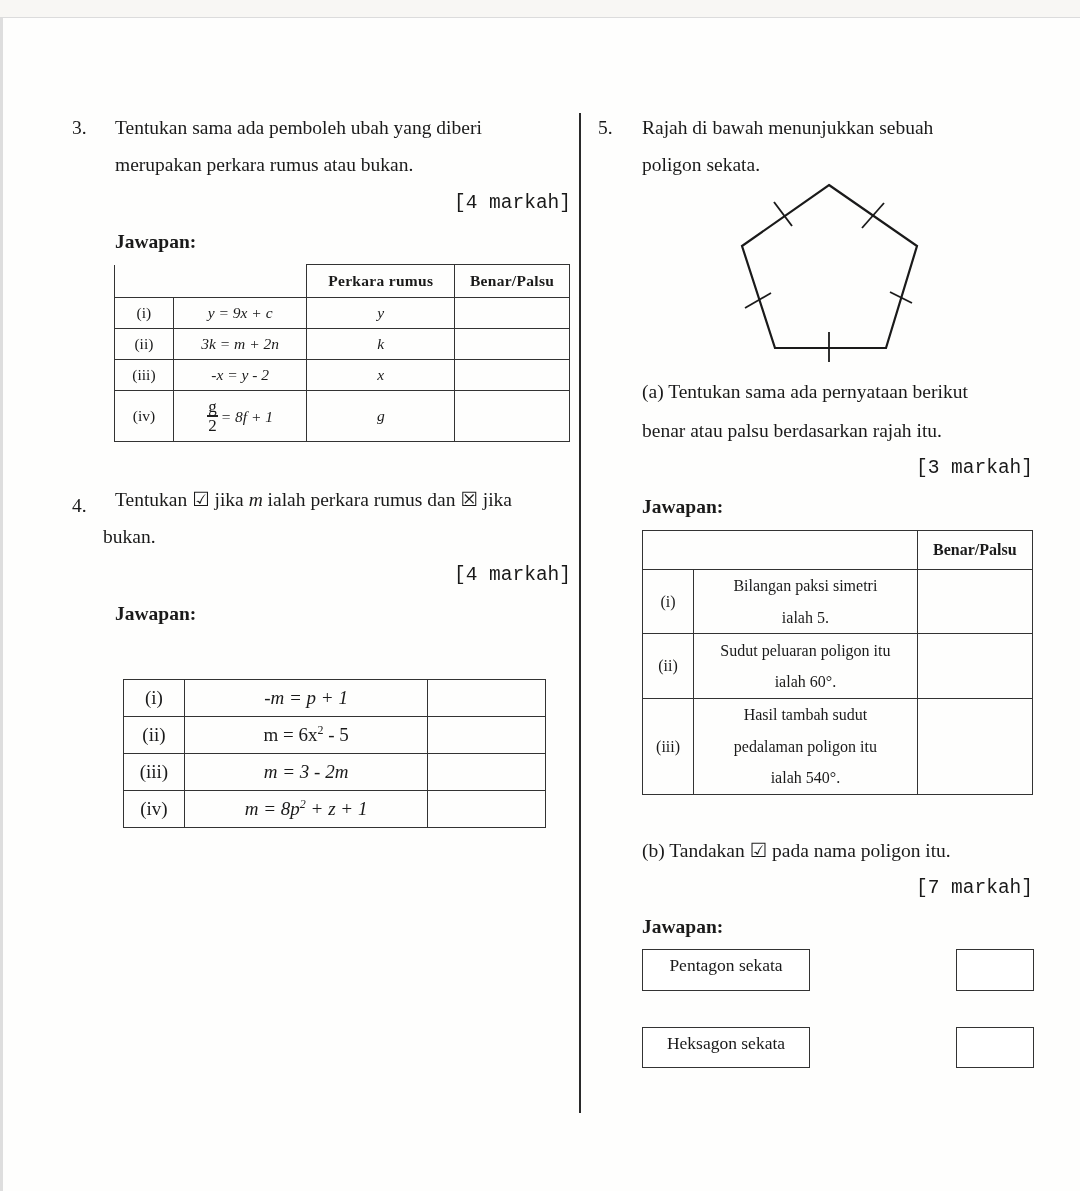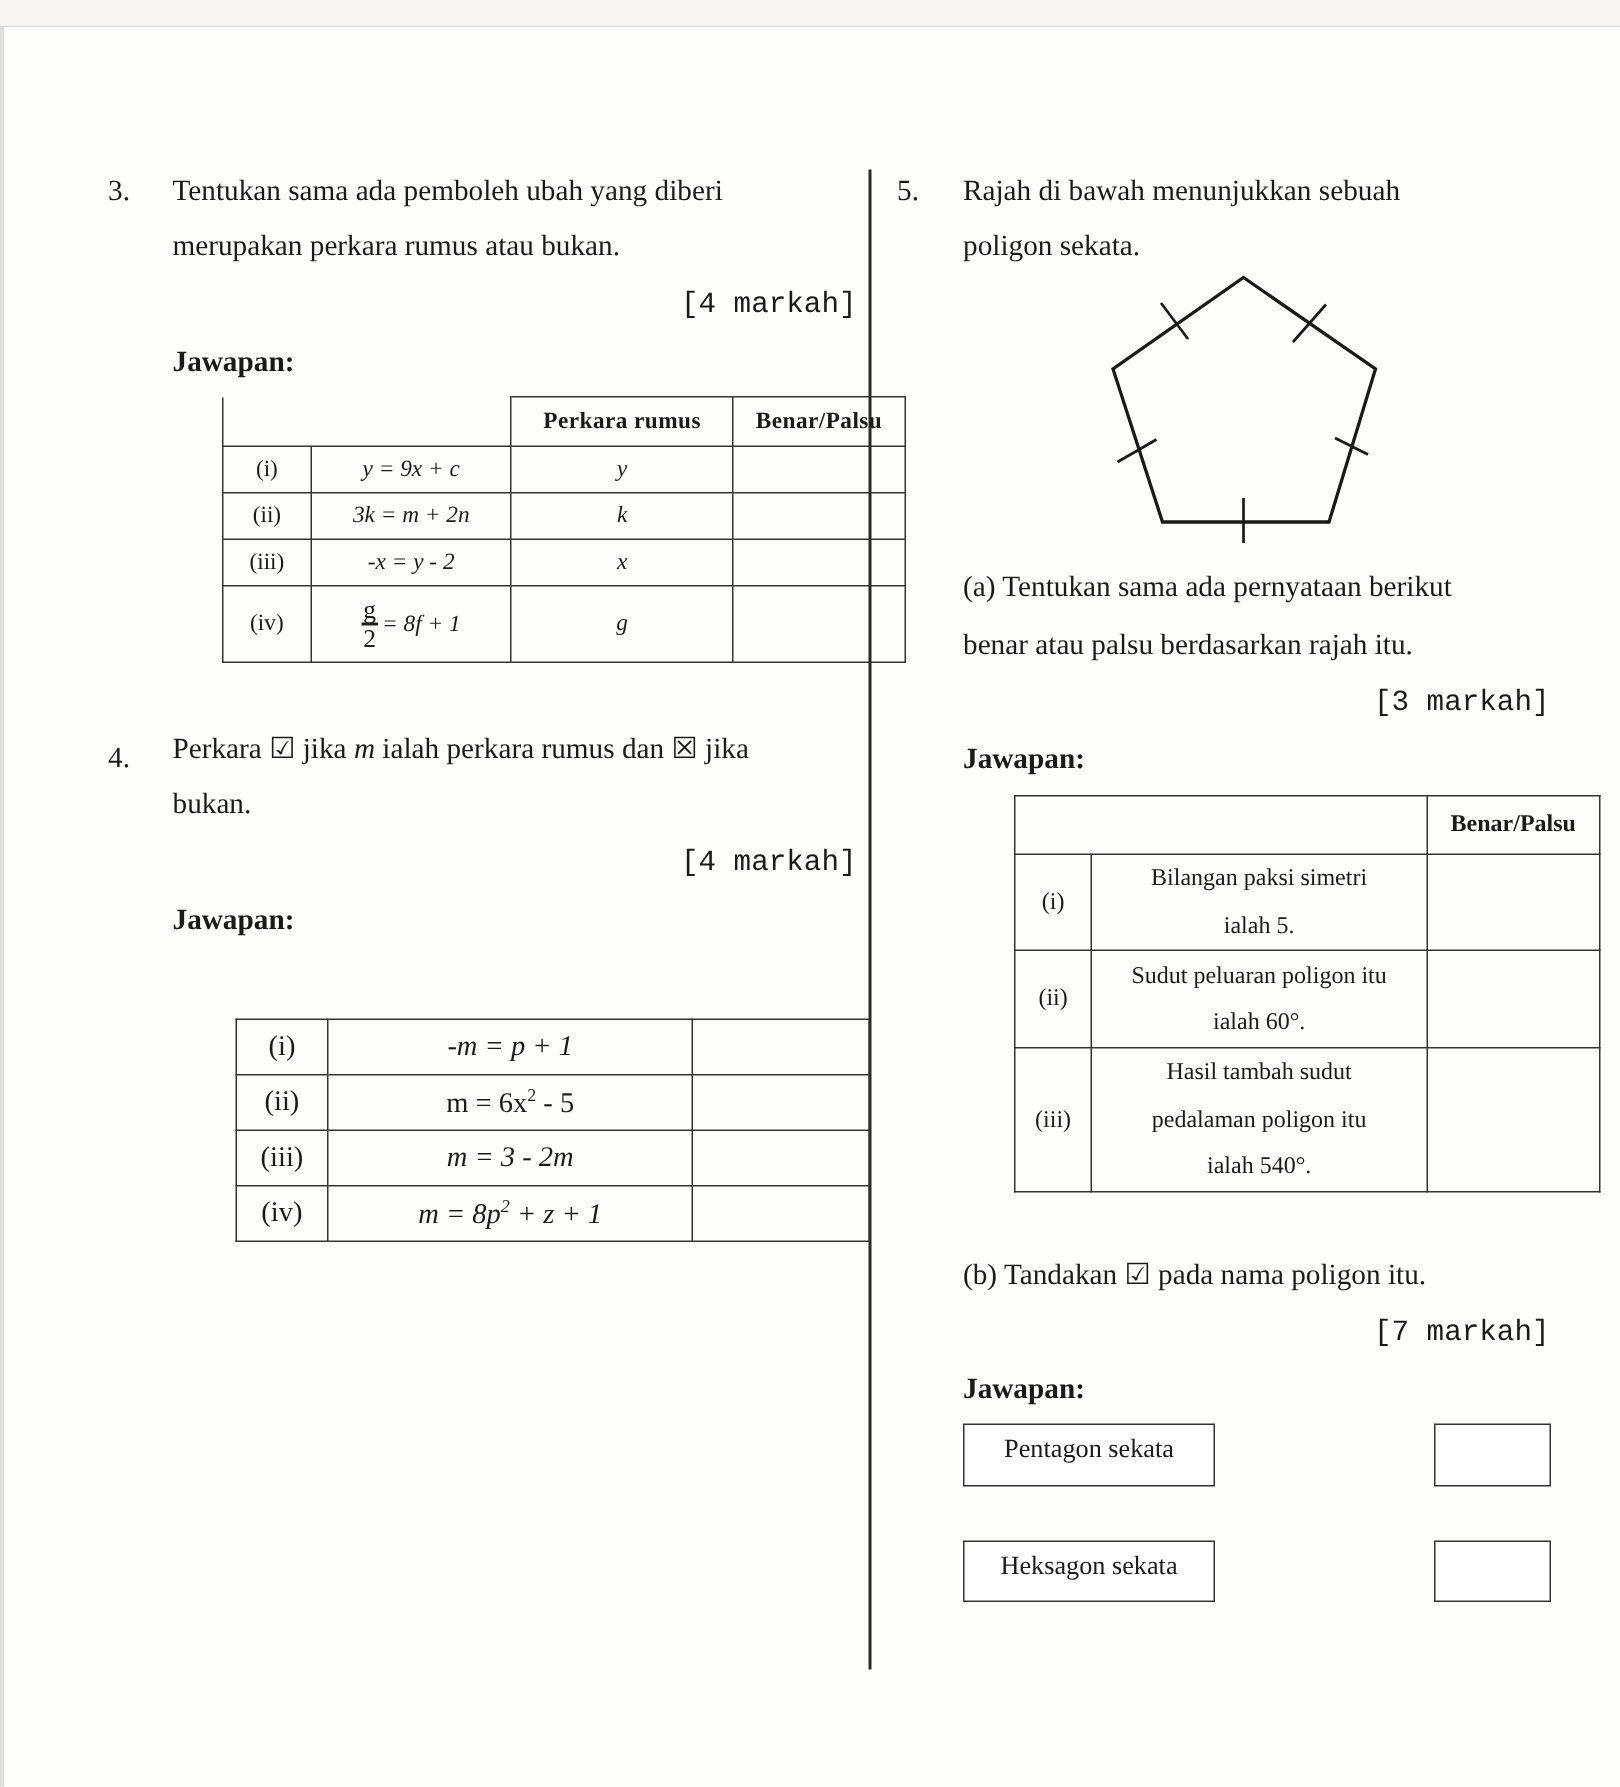--- a/index.html
+++ b/index.html
@@ -13,21 +13,21 @@
   .leftedge { position: absolute; left: 0; top: 18px; width: 3px; height: 1173px; background: #dedede; }
   .page { position: absolute; left: 3px; top: 18px; width: 1077px; height: 1173px; background: #fefefd; }
   .divider { position: absolute; left: 579px; top: 113px; width: 2px; height: 1000px; background: #2a2a2a; }
 
   .abs { position: absolute; white-space: nowrap; }
   .q { font-size: 19.5px; line-height: 24px; }
   .bold { font-weight: bold; }
   .marks { font-size: 19.5px; text-align: right; font-family: Liberation Mono, monospace; }
   i, .it { font-style: italic; }
 
-  table { border-collapse: collapse; position: absolute; margin-left: 34px; }
+  table { border-collapse: collapse; position: absolute; }
   td, th { border: 1.5px solid #333; padding: 0; text-align: center; vertical-align: middle; }
 
   
   #t3 { left: 114px; top: 264px; width: 456px; font-size: 15.5px; }
   #t3 th { font-weight: bold; font-size: 15.5px; height: 32px; letter-spacing: 0.3px; }
   #t3 td { height: 30px; }
   #t3 tr.r4 td { height: 50px; }
   #t3 .c1 { width: 58px; }
   #t3 .c2 { width: 133px; }
   #t3 .c3 { width: 147px; }
@@ -110,29 +110,29 @@
       </span><span class="it" style="vertical-align:middle;">= 8f + 1</span>
     </td>
     <td class="c3 it">g</td>
     <td class="c4"></td>
   </tr>
 </tbody>
   </table>
 
 <div class="abs q" style="left:72px; top:494px;">4.</div>
 <div class="abs q" style="left:115px; top:488px;">
-  <span>Perkara</span>
+  <span>Tentukan</span>
   <span>☑</span>
   <span>jika</span>
   <span class="it">m</span>
   <span>ialah perkara rumus dan</span>
   <span>☒</span>
   <span>jika</span>
 </div>
-<div class="abs q" style="left:115px; top:525px;">bukan.</div>
+<div class="abs q" style="left:103px; top:525px;">bukan.</div>
 <div class="abs marks" style="left:420px; top:564px; width:151px;">[4 markah]</div>
 <div class="abs q bold" style="left:115px; top:602px;">Jawapan:</div>
 
 <table id="t4">
   <tbody>
       <tr>
     <td class="c1">(i)</td>
     <td class="c2 it">-m = p + 1</td>
     <td class="c3"></td>
   </tr>

